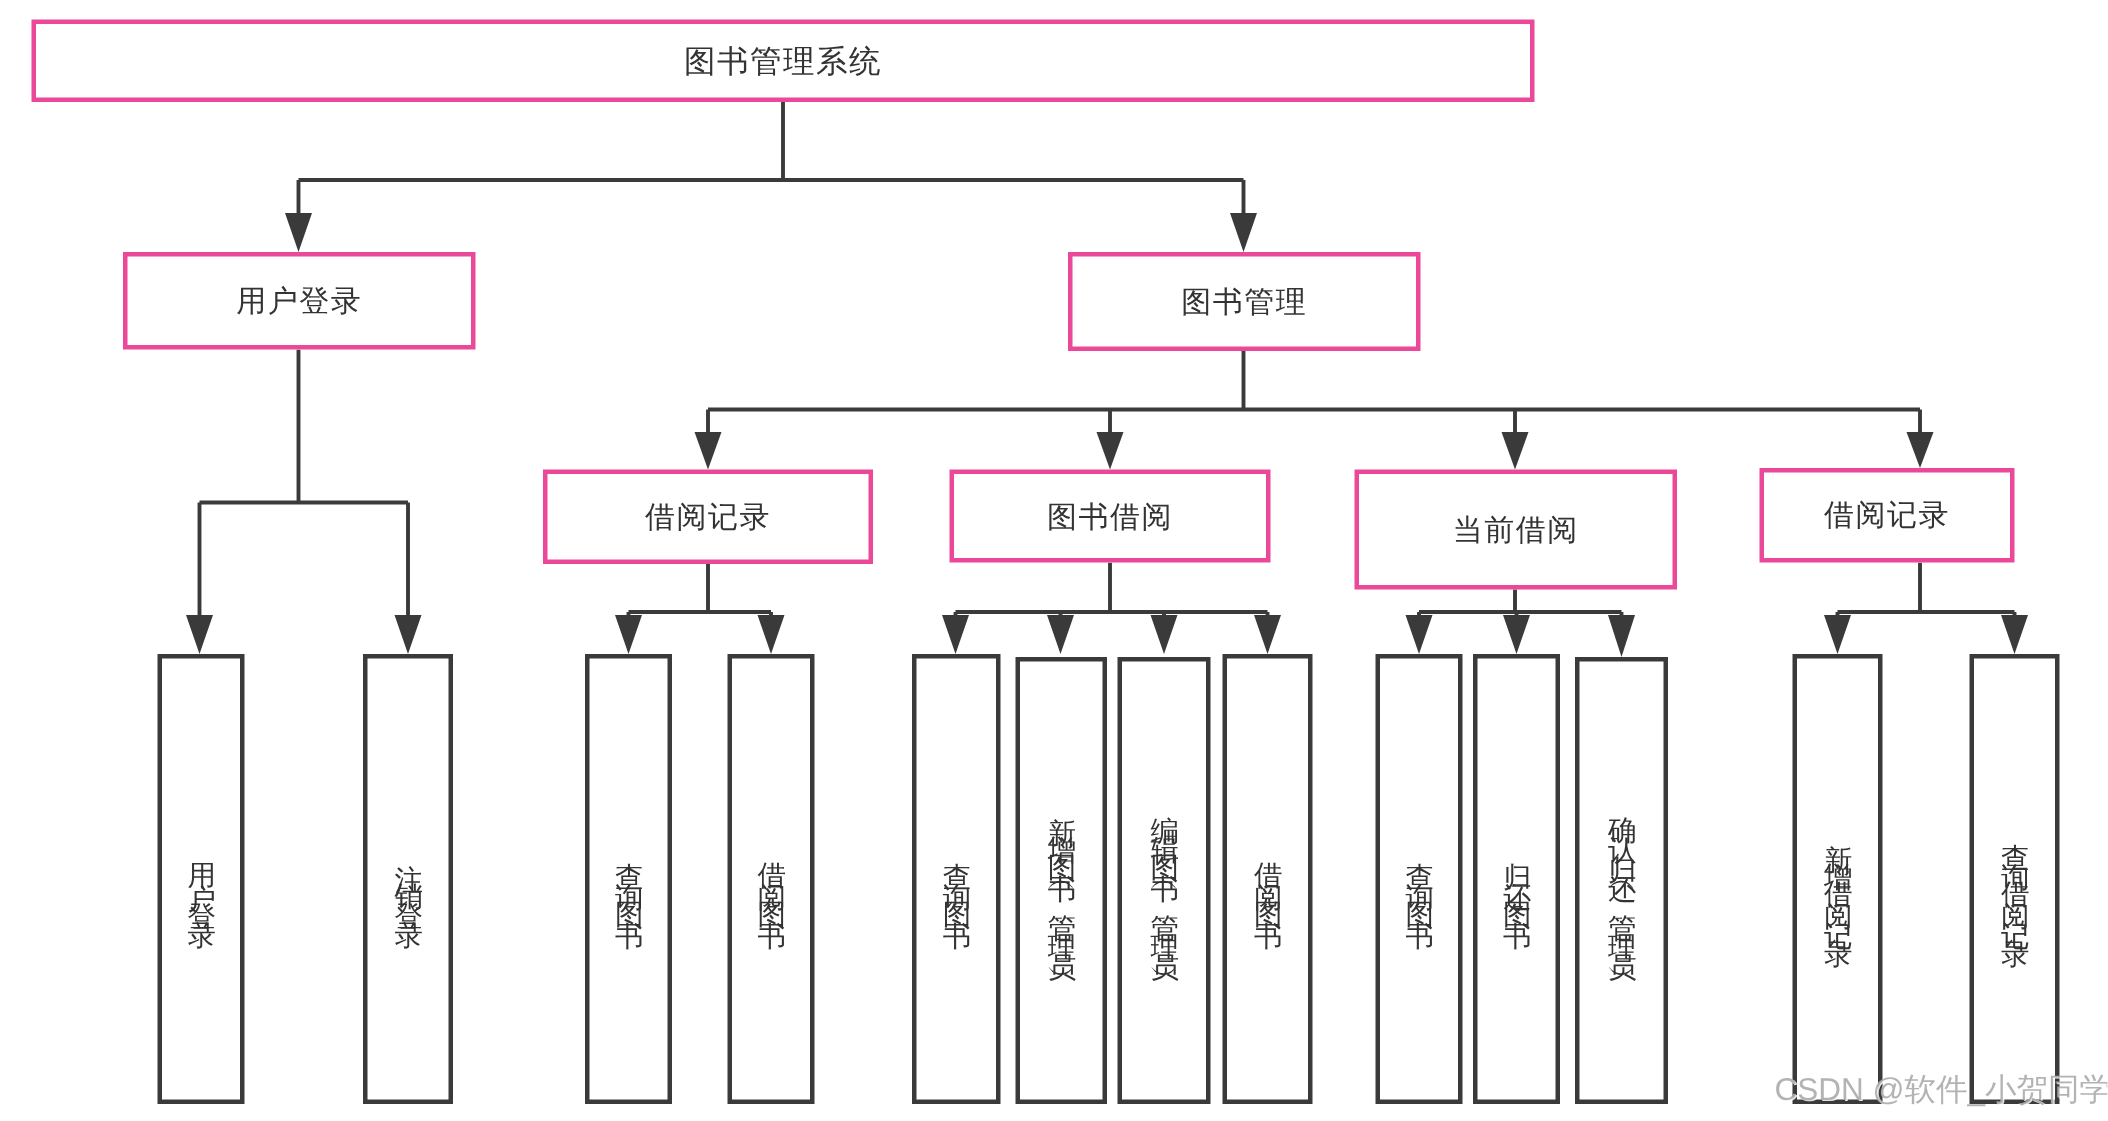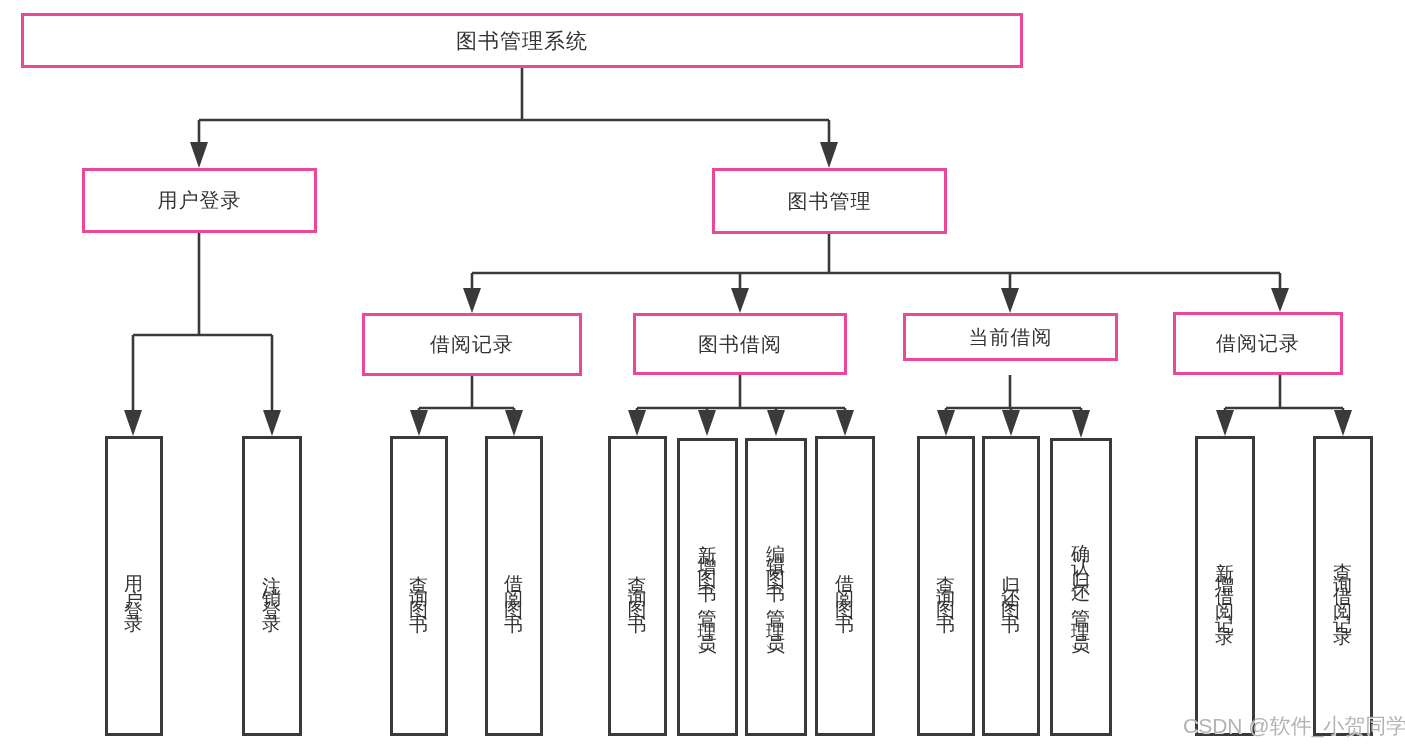--- a/index.html
+++ b/index.html
@@ -144,21 +144,21 @@
   <div class="node branch" style="left:712px; top:168px; width:235px; height:66px;">
     <span>图书管理</span>
   </div>
 
   <div class="node branch" style="left:362px; top:313px; width:220px; height:63px;">
     <span>借阅记录</span>
   </div>
   <div class="node branch" style="left:633px; top:313px; width:214px; height:62px;">
     <span>图书借阅</span>
   </div>
-  <div class="node branch" style="left:903px; top:313px; width:215px; height:48px;">
+  <div class="node branch" style="left:903px; top:313px; width:215px; height:80px;">
     <span>当前借阅</span>
   </div>
   <div class="node branch" style="left:1173px; top:312px; width:170px; height:63px;">
     <span>借阅记录</span>
   </div>
 
   <div class="leaf" style="left:105px; top:436px; width:58px; height:300px;">
     <span>用户登录</span>
   </div>
   <div class="leaf" style="left:242px; top:436px; width:60px; height:300px;">

